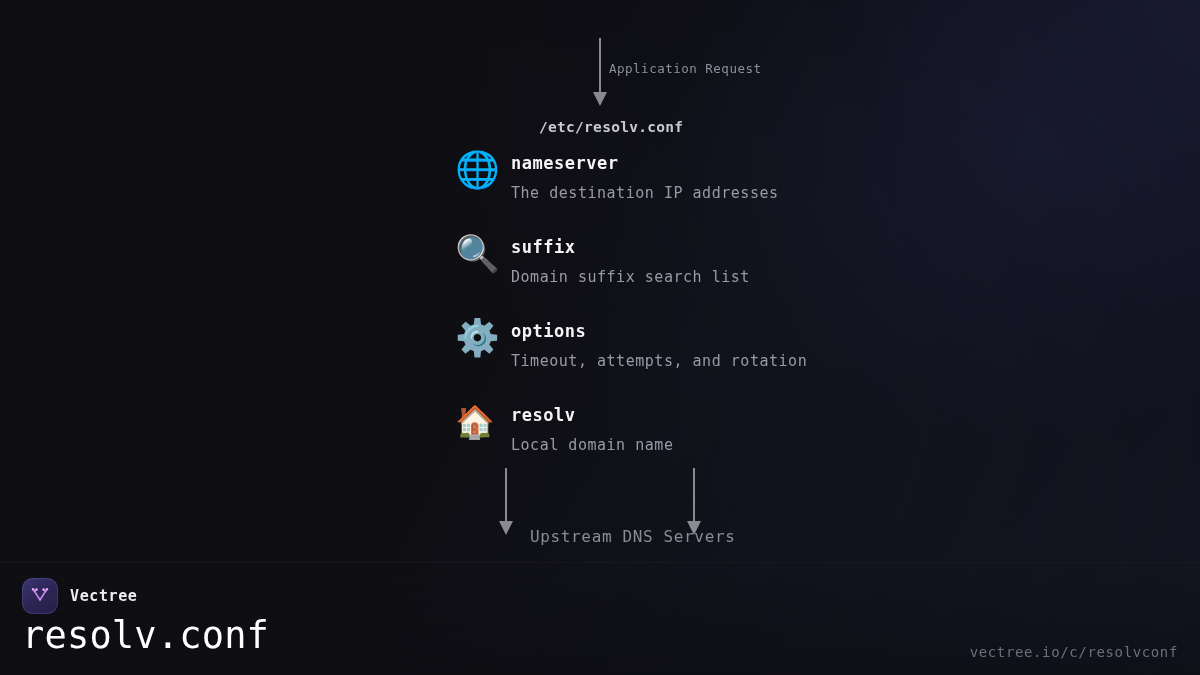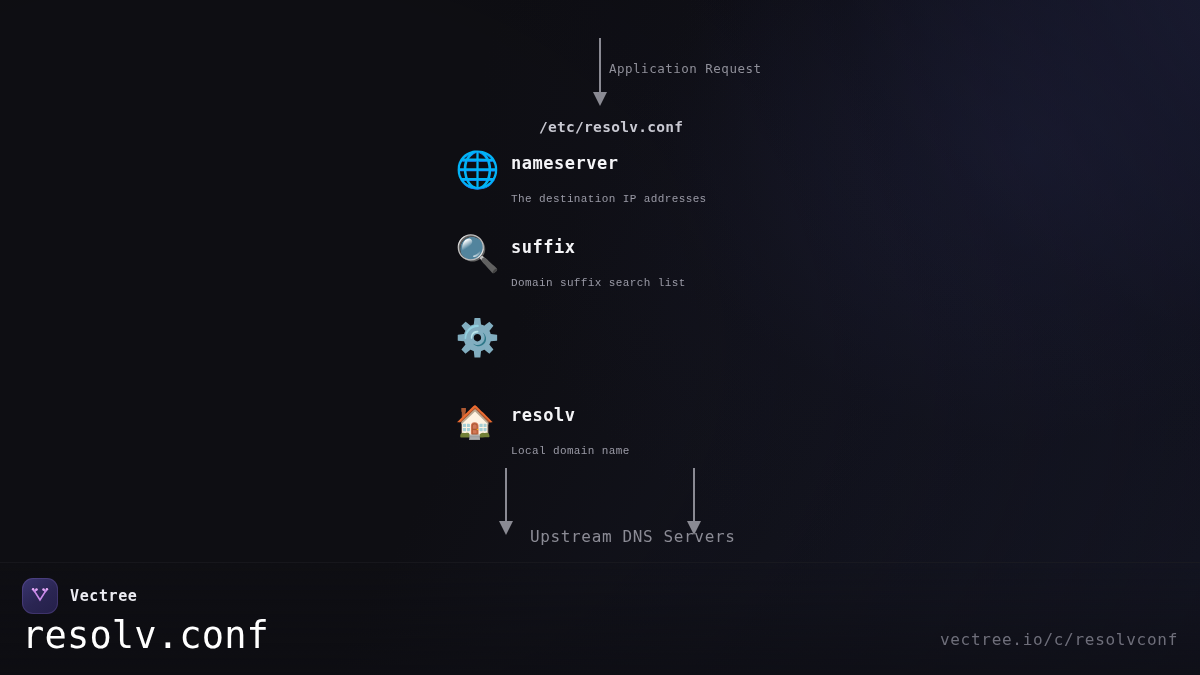--- a/index.html
+++ b/index.html
@@ -79,27 +79,26 @@
   .directive-text { padding-top:4px; }
   .directive-name {
     font-size:17px;
     font-weight:700;
     color:#f4f4f7;
     letter-spacing:0.03em;
     line-height:22px;
     white-space:nowrap;
   }
   .directive-desc {
-    margin-top:18px;
-    font-size:11px;
+    margin-top:12px;
+    font-size:15px;
     color:#9a9aa6;
     letter-spacing:0.035em;
     line-height:14px;
     white-space:nowrap;
-    font-family:Liberation Mono, monospace;
   }
 
   
   .flow-bottom { position:absolute; left:0; top:0; width:1200px; }
   .flow-bottom .flow-label {
     font-size:16px;
     color:#8b8b95;
   }
 
   
@@ -132,22 +131,22 @@
     position:absolute;
     left:22px; top:52px;
     font-size:37px;
     font-weight:400;
     color:#ffffff;
     letter-spacing:0.005em;
     line-height:42px;
   }
   #footer-url {
     position:absolute;
-    right:22px; bottom:26px;
-    font-size:16px;
+    right:22px; bottom:15px;
+    font-size:14px;
     color:#6e6e7a;
     letter-spacing:0.045em;
   }
 </style>
 </head>
 <body>
 
 <div id="bg-wash"></div>
 <div id="bg-vignette"></div>
 
@@ -173,20 +172,24 @@
     <div class="directive-row r-search">
       <div class="directive-icon">🔍</div>
       <div class="directive-text">
         <div class="directive-name">suffix</div>
         <div class="directive-desc">Domain suffix search list</div>
       </div>
     </div>
 
     <div class="directive-row r-options">
       <div class="directive-icon">⚙️</div>
+      <div class="directive-text">
+        <div class="directive-name">options</div>
+        <div class="directive-desc">Timeout, attempts, and rotation</div>
+      </div>
     </div>
 
     <div class="directive-row r-domain">
       <div class="directive-icon">🏠</div>
       <div class="directive-text">
         <div class="directive-name">resolv</div>
         <div class="directive-desc">Local domain name</div>
       </div>
     </div>
 

